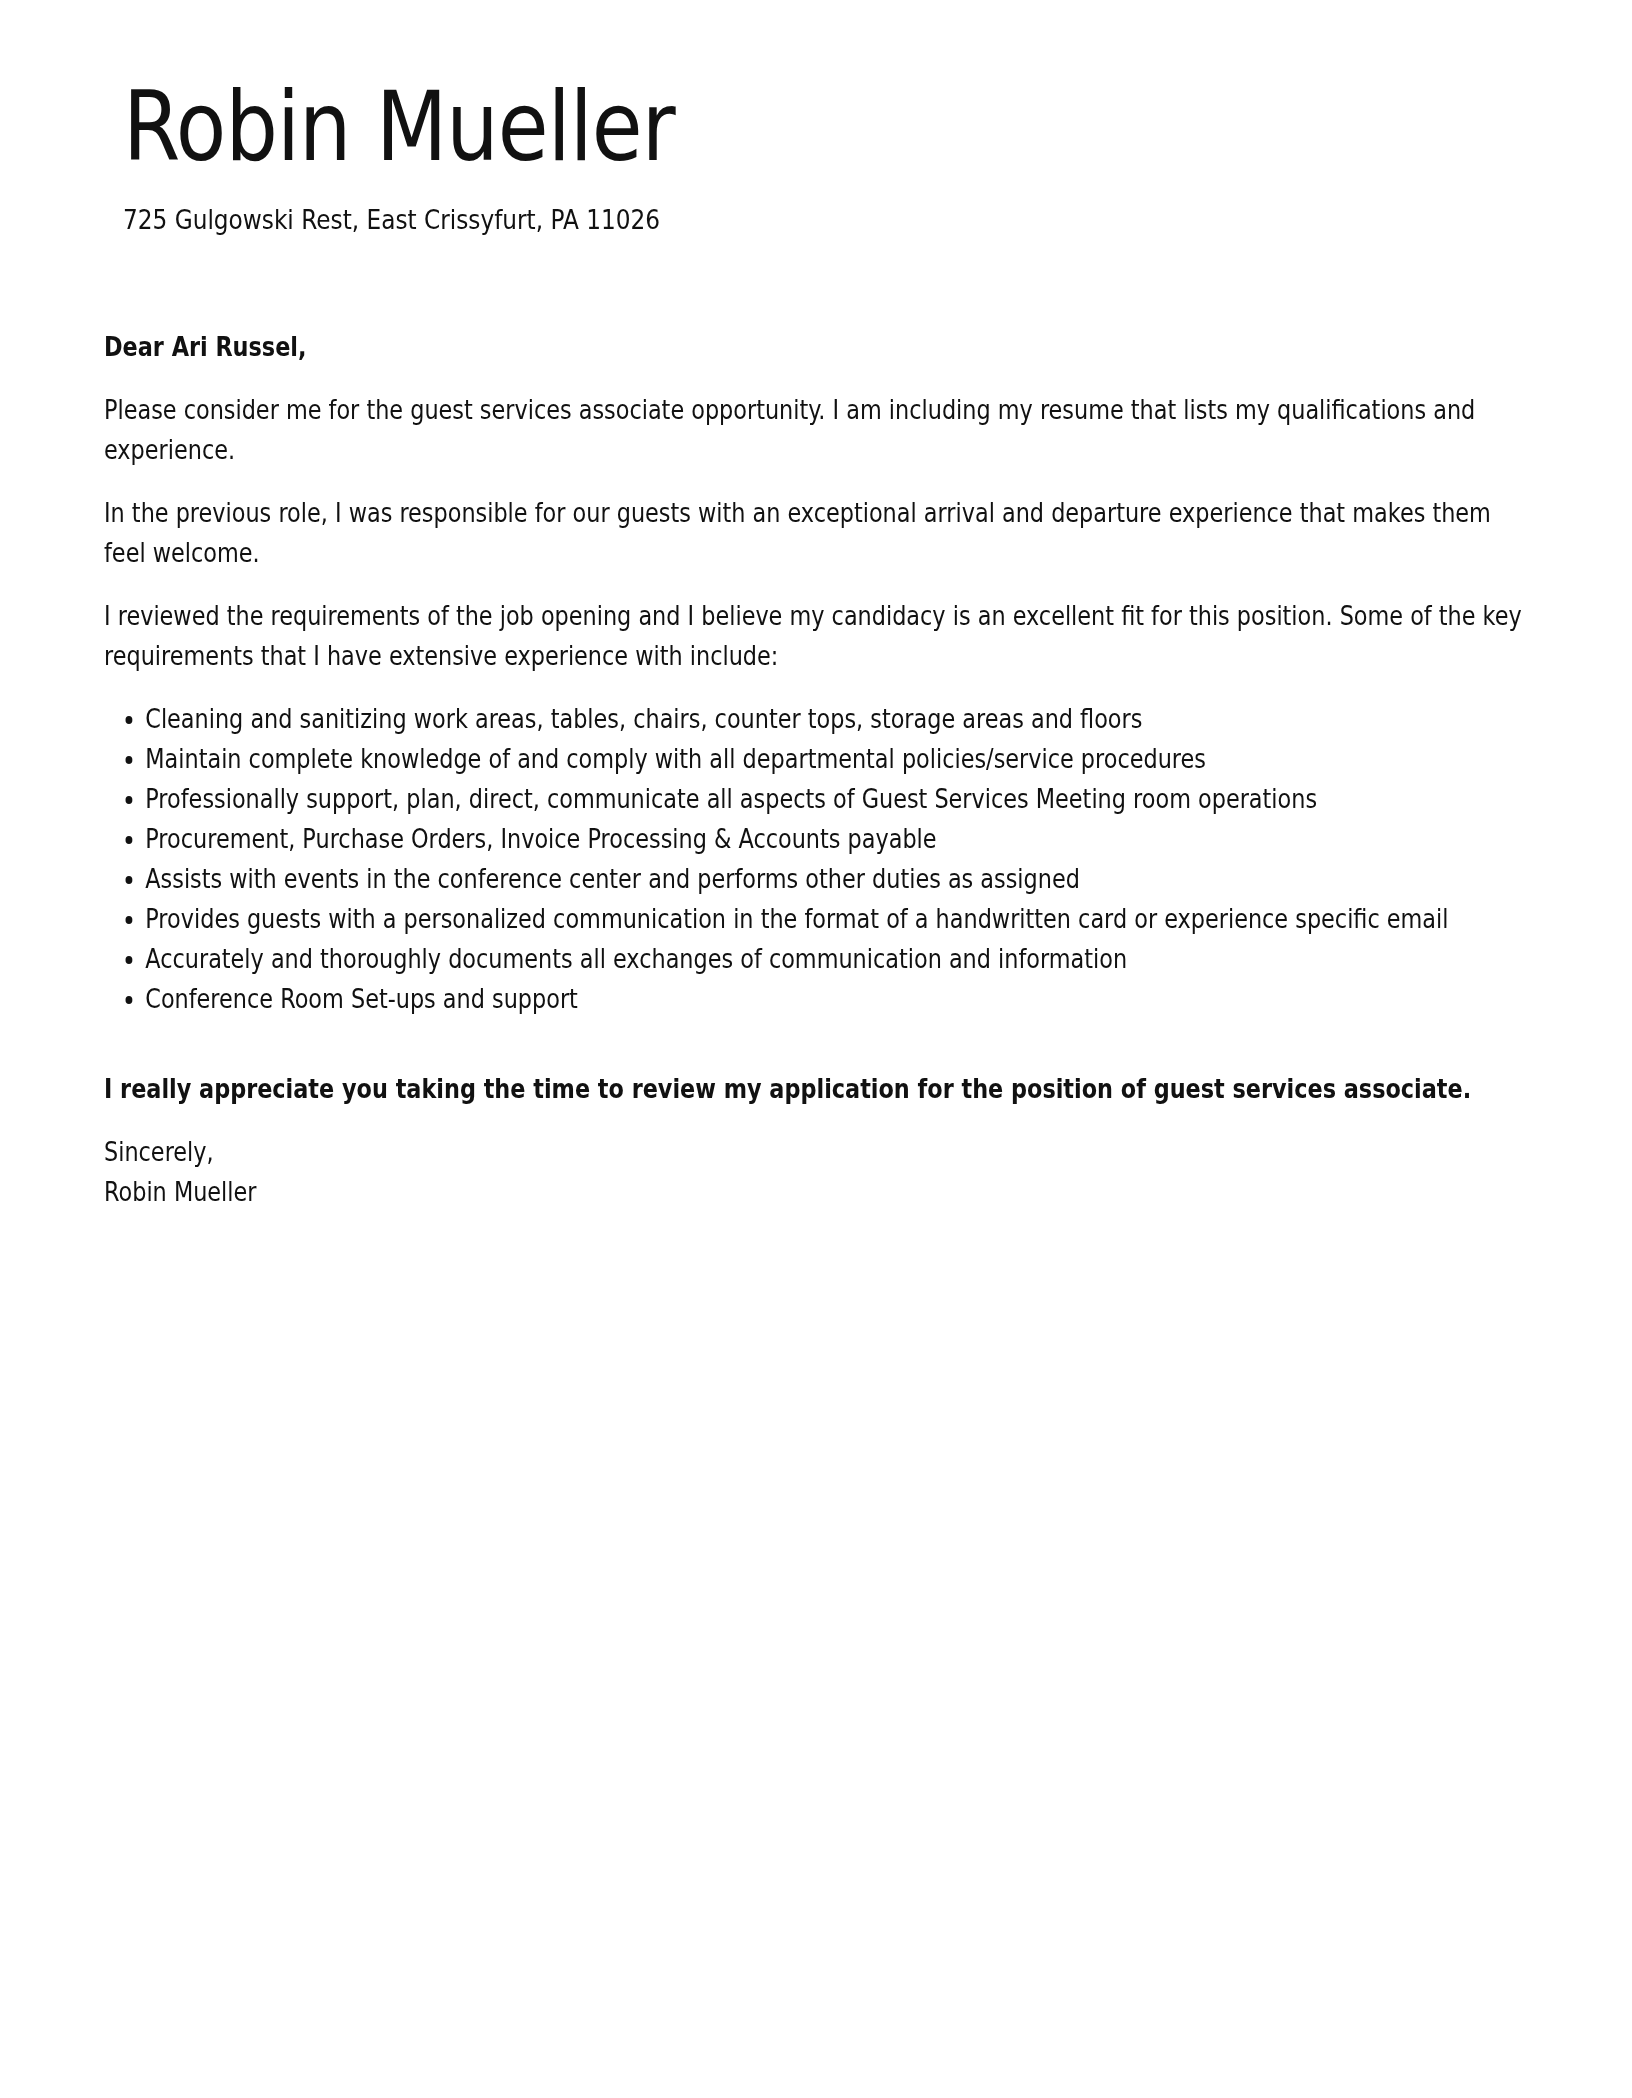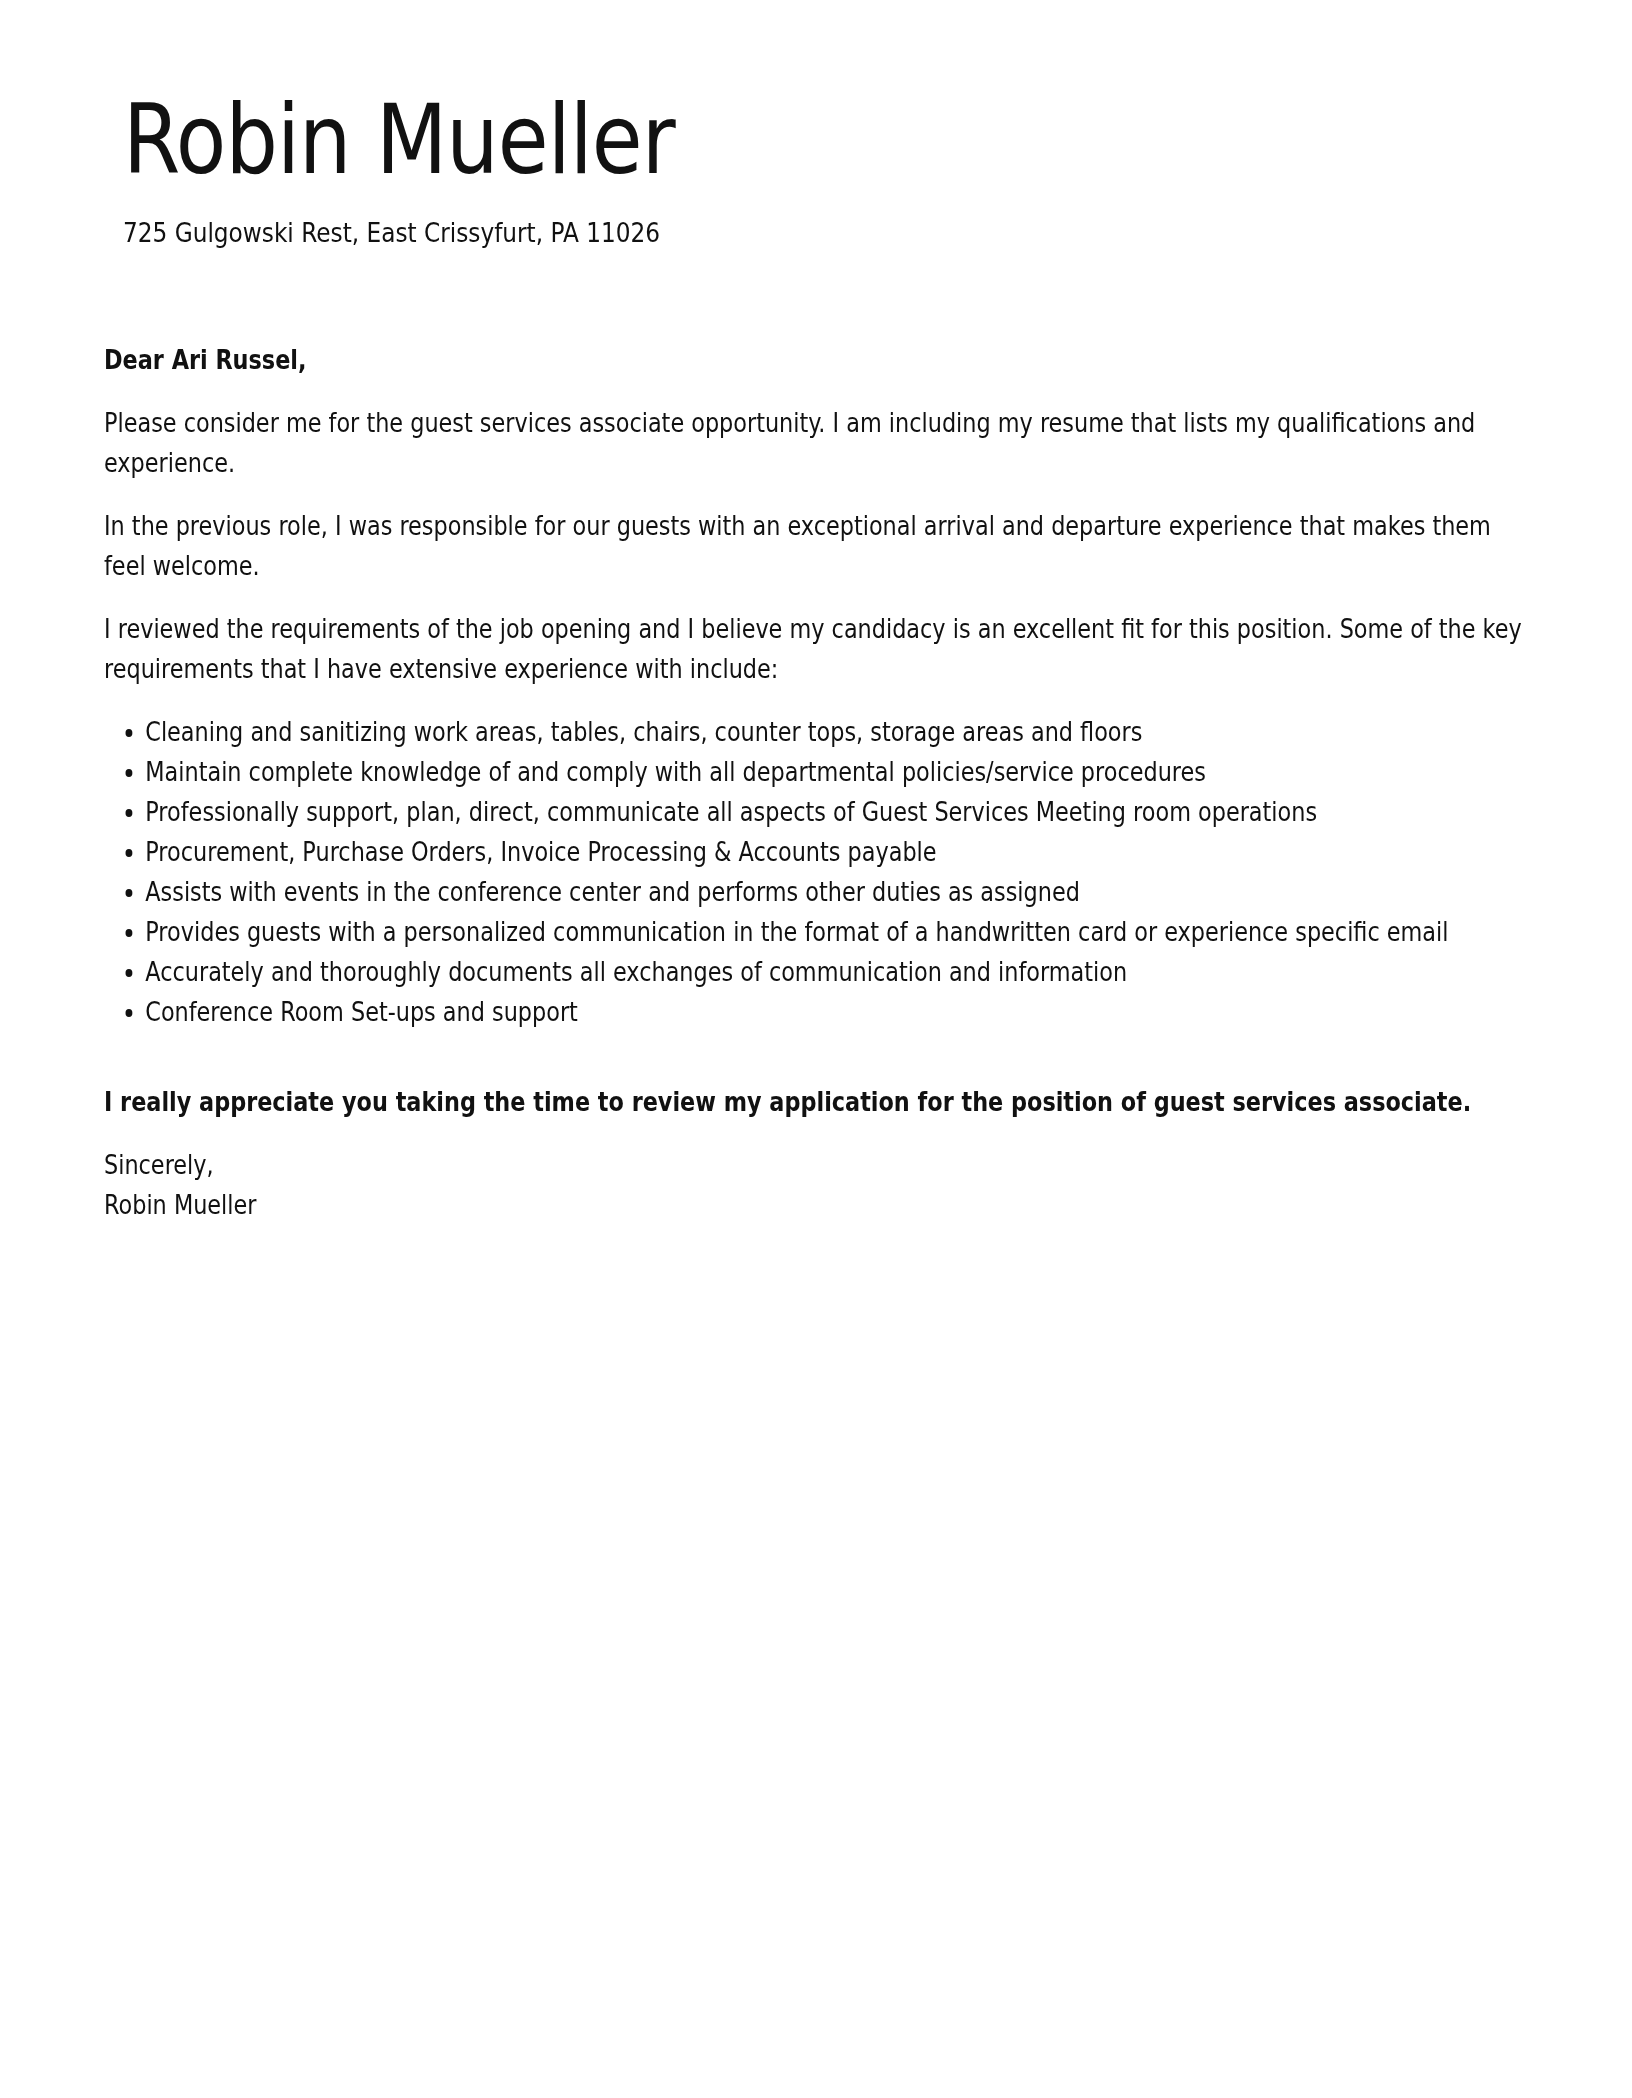--- a/index.html
+++ b/index.html
@@ -1,18 +1,18 @@
 <!DOCTYPE html>
 <html><head>
 <meta charset="utf-8">
 <style>
   html, body { margin: 0; padding: 0; background: #ffffff; }
   body { width: 1632px; height: 2098px; position: relative; overflow: hidden;
          font-family: "DejaVu Sans Condensed", "Liberation Sans Narrow", "Liberation Sans", sans-serif; color: #111111; }
-  .page { position: absolute; left: 0; top: 13px; width: 1632px; height: 1852px; }
+  .page { position: absolute; left: 0; top: 0; width: 1632px; height: 1852px; }
   .header { position: absolute; left: 123px; top: 72px; }
   .name { font-size: 96px; line-height: 110px; font-weight: 400; letter-spacing: -1px; margin: 0;
           font-family: "DejaVu Sans", sans-serif; transform: scaleX(0.86); transform-origin: left center; white-space: nowrap; }
   .address { font-size: 27px; line-height: 36px; margin-top: 20px; margin-left: 0;
              transform: scaleX(0.86); transform-origin: left center; white-space: nowrap; font-family: "DejaVu Sans", sans-serif; }
   .body { position: absolute; left: 104px; top: 327px; width: 1600px; transform: scaleX(0.86); transform-origin: left top; }
   .body p, .body li { font-family: "DejaVu Sans", sans-serif; font-size: 26px; line-height: 40px; }
   .salutation { font-weight: 600; margin: 0 0 23px 0; }
   .para { margin: 0 0 23px 0; width: 1660px; }
   ul.reqs { margin: 0 0 23px 0; padding-left: 48px; list-style: disc; }

